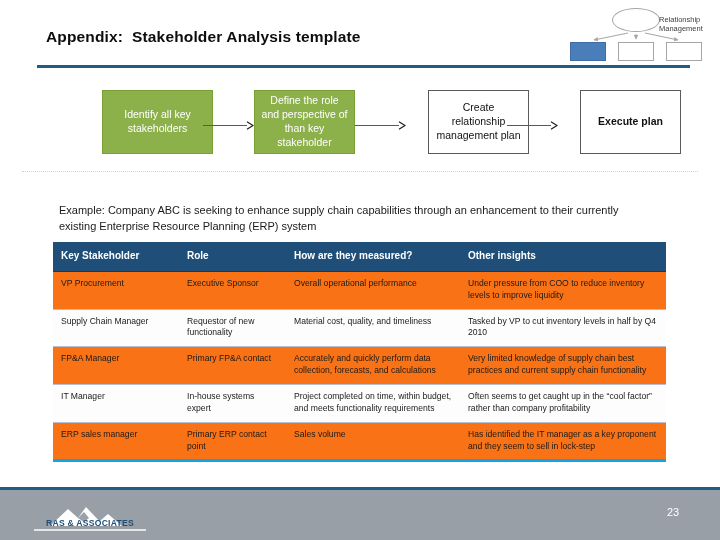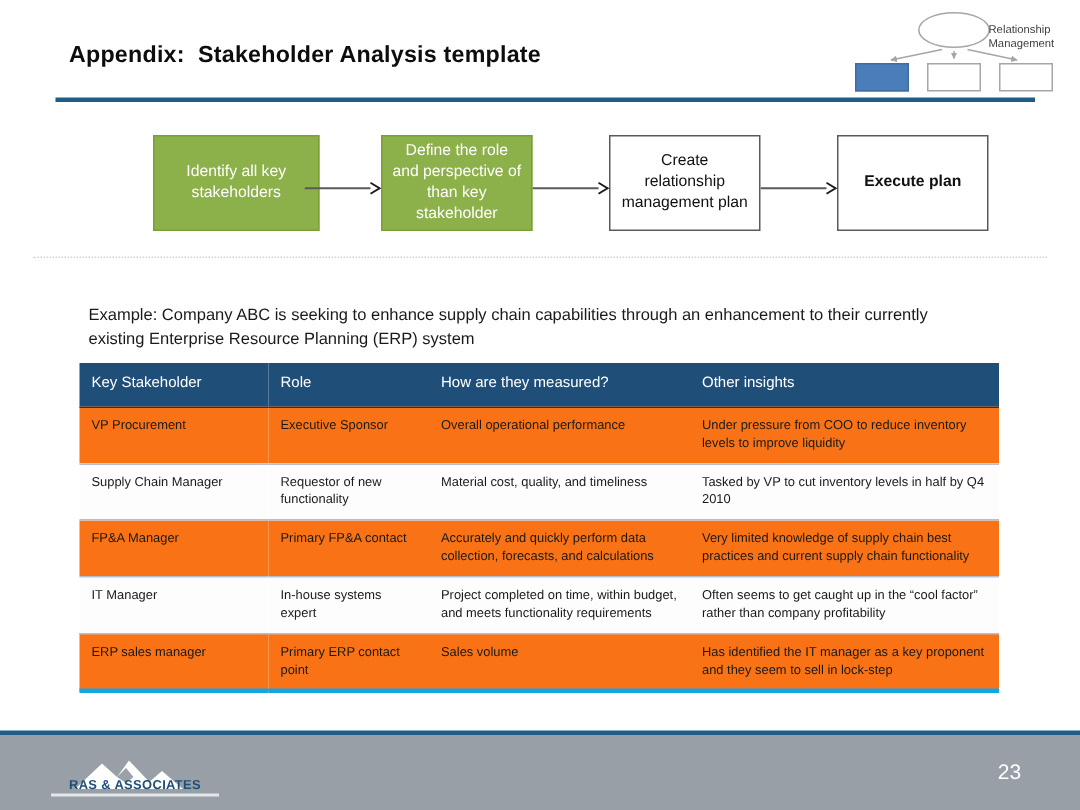--- a/index.html
+++ b/index.html
@@ -106,20 +106,21 @@
   }
   .flow-box.green {
     background: #8cb04a;
     border: 1px solid #7aa034;
     color: #ffffff;
   }
   .flow-box.white {
     background: #ffffff;
     border: 1px solid #5a5a5a;
     color: #111111;
+    margin-left: 22px;
   }
   .fb1 { left: 102px; width: 111px; }
   .fb2 { left: 254px; width: 101px; }
   .fb3 { left: 406px; width: 101px; }
   .fb4 { left: 558px; width: 101px; font-weight: bold; }
 
   .flow-arrow {
     position: absolute;
     top: 121px;
     height: 9px;
@@ -164,21 +165,21 @@
     vertical-align: top;
     padding: 6px 8px 7px 8px;
     font-size: 8.6px;
     line-height: 1.38;
     color: #1a1a1a;
   }
   .tbl thead th {
     background: #1f4e79;
     color: #ffffff;
     font-size: 10px;
-    font-weight: normal;
+    font-weight: bold;
     padding: 7px 8px 8px 8px;
     border-bottom: 1px solid #15395c;
   }
   .tbl tbody tr.alt td { background: #f97316; }
   .tbl tbody tr.plain td { background: #fdfdfd; }
   .tbl tbody td { border-bottom: 1px solid #b7bfcf; }
   .tbl tbody tr:last-child td { border-bottom: 3px solid #0ea5e9; }
 
   .col-a { width: 126px; }
   .col-b { width: 107px; }
@@ -227,21 +228,21 @@
     width: 112px;
     height: 2px;
     background: #e3e7ea;
   }
   .page-num {
     position: absolute;
     left: 660px;
     top: 506px;
     width: 26px;
     text-align: center;
-    font-size: 14px;
+    font-size: 11px;
     color: #ffffff;
   }
 </style>
 </head>
 <body>
 
 <div class="slide">
 
   <div class="slide-title">Appendix:  Stakeholder Analysis template</div>
   <div class="title-rule"></div>

